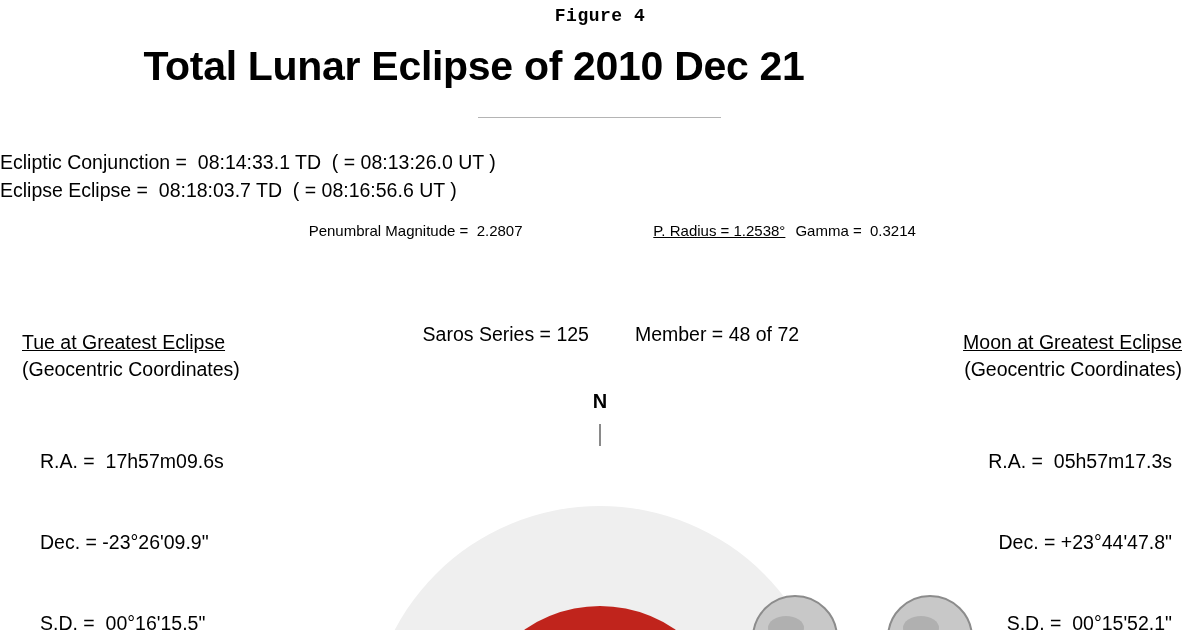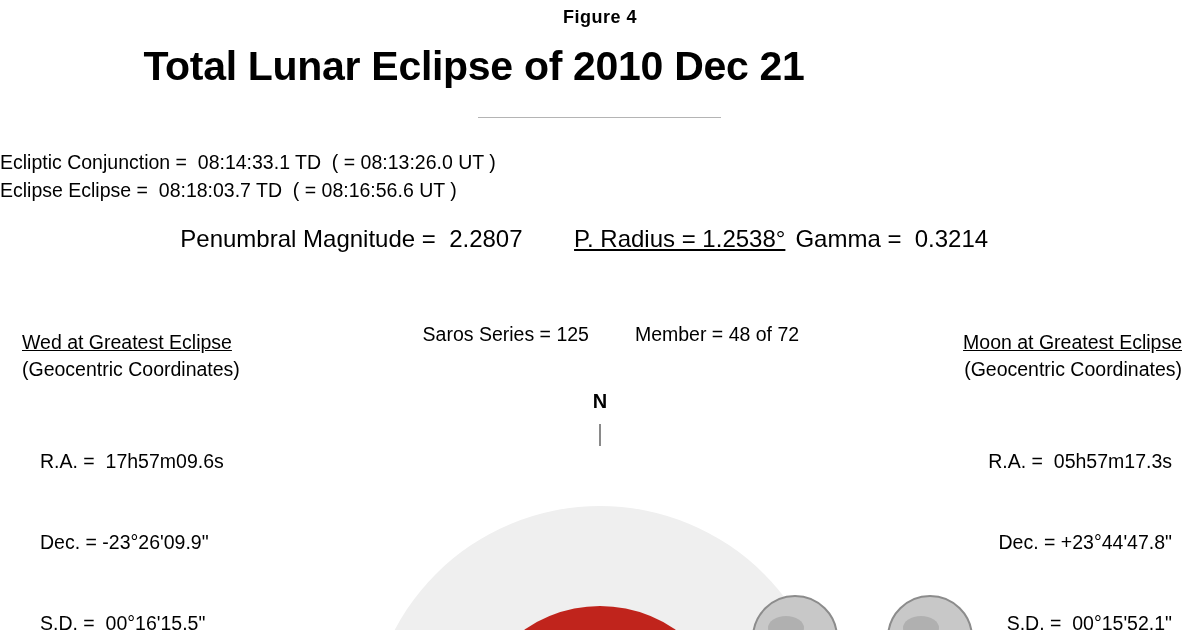--- a/index.html
+++ b/index.html
@@ -22,21 +22,21 @@
     height: 630px;
   }
 
   
   .figure-label {
     position: absolute;
     top: 2px;
     left: 0;
     width: 1200px;
     text-align: center;
-    font-family: Liberation Sans, sans-serif;
+    font-family: Liberation Mono, monospace;
     font-weight: bold;
     font-size: 23px;
     letter-spacing: 0.5px;
   }
   .figure-label .small-caps {
     font-size: 18px;
   }
 
   
   .main-title {
@@ -68,24 +68,24 @@
     font-size: 19.5px;
     line-height: 28px;
   }
   .times .row {
     white-space: pre;
   }
 
   
   .mag-block {
     position: absolute;
-    top: 224px;
+    top: 216px;
     left: 170px;
     width: 880px;
-    font-size: 24px;
+    font-size: 15px;
     line-height: 29px;
   }
   .mag-row {
     display: flex;
     white-space: pre;
   }
   .mag-c1 { width: 360px; text-align: right; }
   .mag-c2 { width: 250px; text-align: right; padding-left: 18px; text-decoration: underline; }
   .mag-c3 { width: 260px; text-align: left; padding-left: 10px; }
 
@@ -177,21 +177,21 @@
       <span class="mag-c2">P. Radius = 1.2538°</span>
       <span class="mag-c3">Gamma =  0.3214</span>
     </div>
   </div>
 
   <div class="saros">
     <span>Saros Series = 125</span><span class="gap"></span><span>Member = 48 of 72</span>
   </div>
 
   <div class="side-block side-left">
-    <div class="side-heading">Wed at Greatest Eclipse</div>
+    <div class="side-heading">Tue at Greatest Eclipse</div>
     <div class="side-sub">(Geocentric Coordinates)</div>
     <div class="side-rows">
       <div class="r">R.A. =  17h57m09.6s</div>
       <div class="r">Dec. = -23°26'09.9"</div>
       <div class="r">S.D. =  00°16'15.5"</div>
       
     </div>
   </div>
 
   <div class="side-block side-right">

